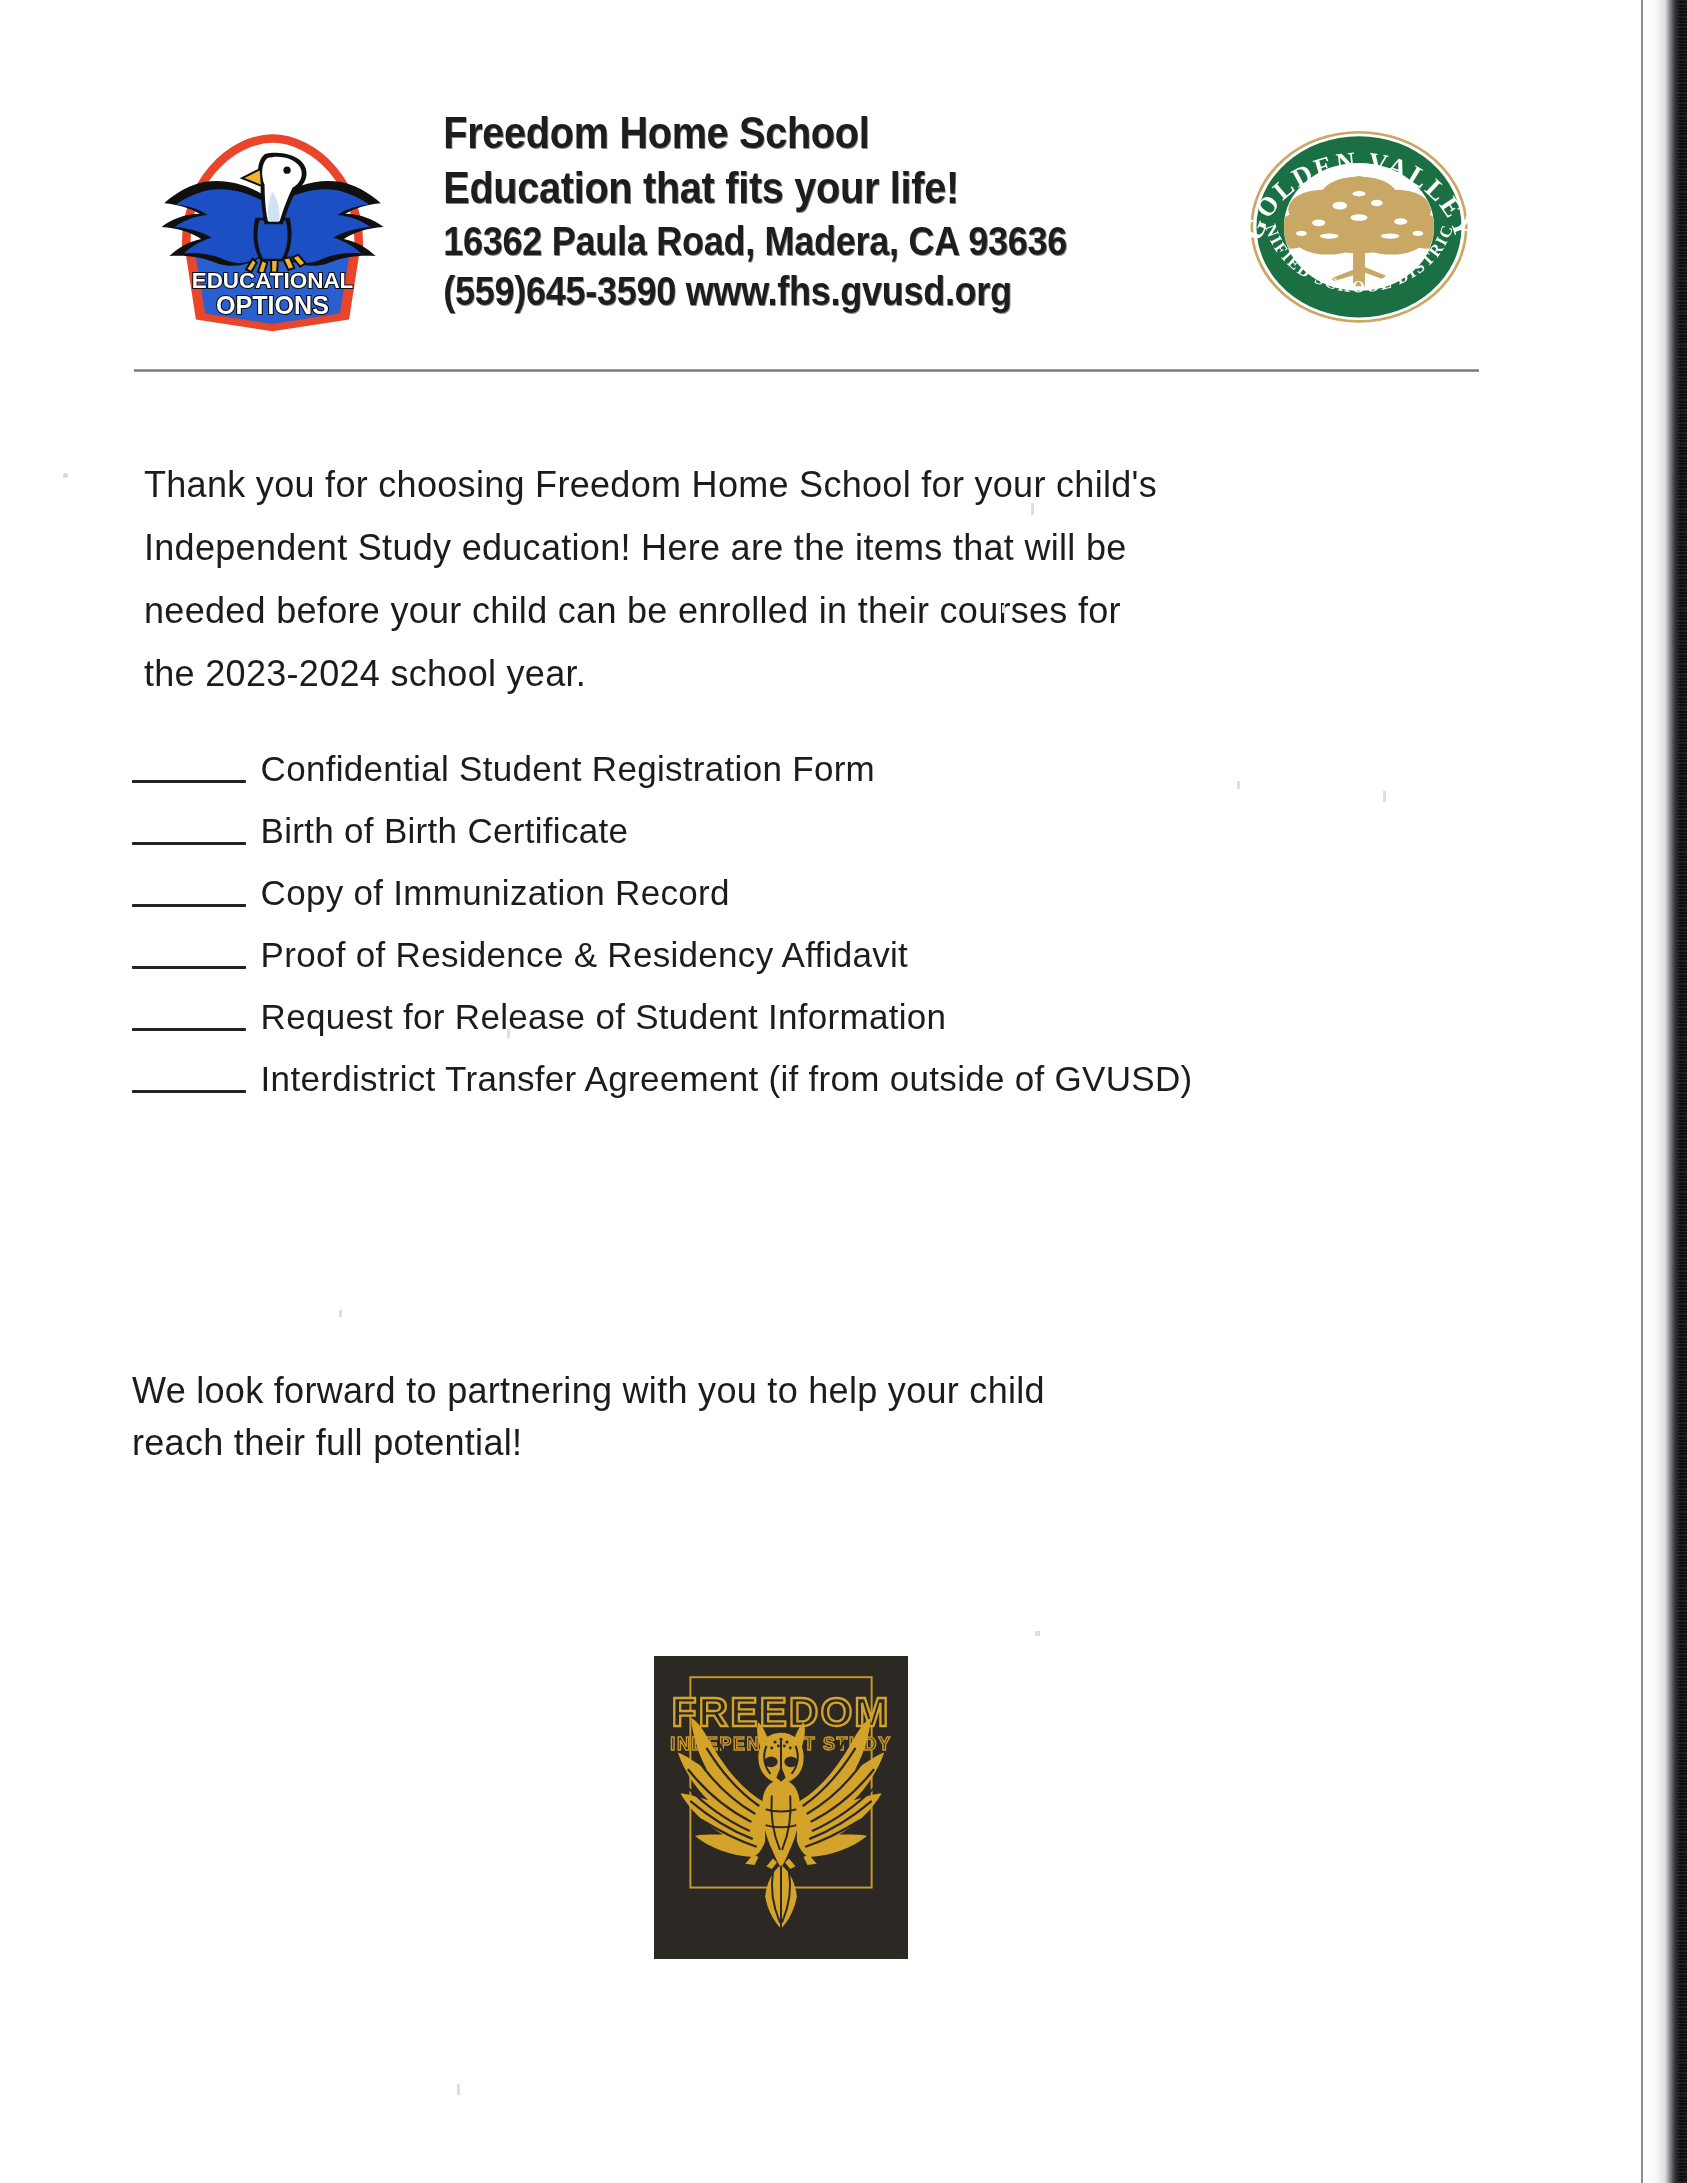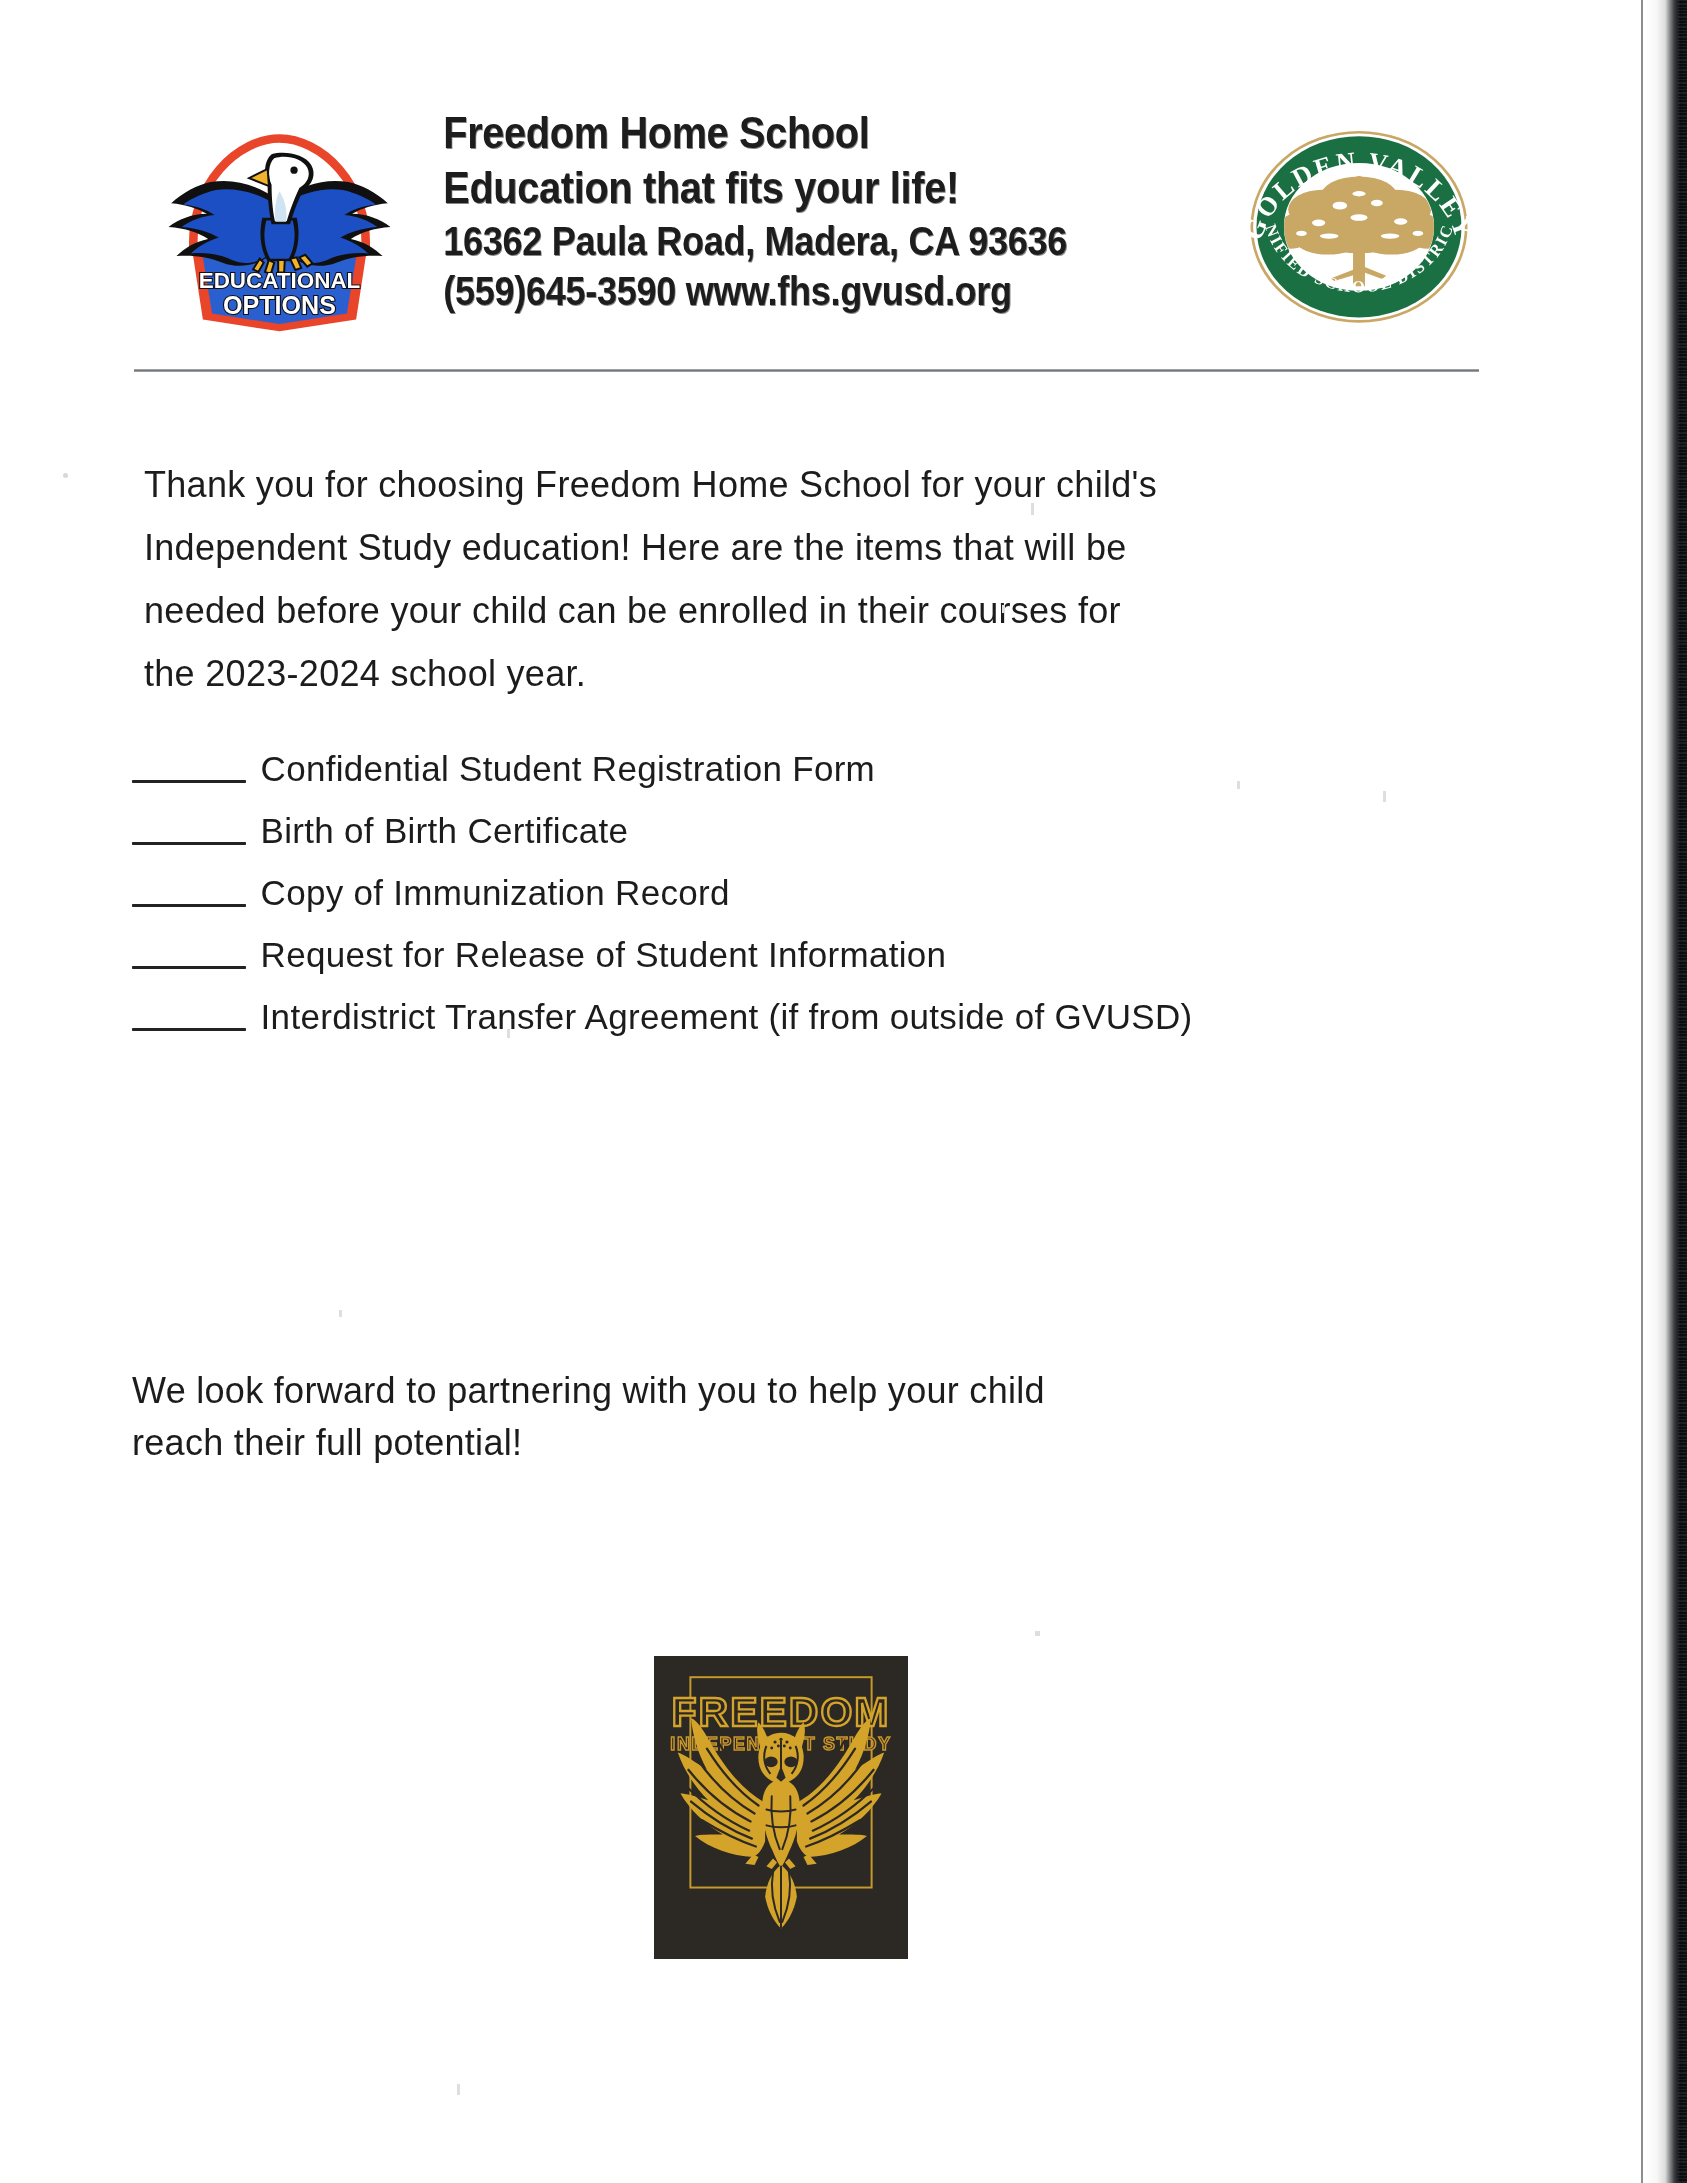--- a/index.html
+++ b/index.html
@@ -52,21 +52,21 @@
     position: absolute;
     left: 132px;
     top: 106px;
     width: 1343px;
     height: 245px;
   }
 
   
   .crest {
     position: absolute;
-    left: 22px;
+    left: 15px;
     top: 14.6px;
     width: 251px;
     height: 212px;
   }
   .crest svg { display: block; width: 251px; height: 212px; }
 
   
   .header-text {
     position: absolute;
     left: 265px;
@@ -349,20 +349,24 @@
     <div class="check-row">
       <span class="blank-line"></span>
       <span class="check-label body-font">Birth of Birth Certificate</span>
     </div>
 
     <div class="check-row">
       <span class="blank-line"></span>
       <span class="check-label body-font">Copy of Immunization Record</span>
     </div>
 
+    <div class="check-row">
+      <span class="blank-line"></span>
+      <span class="check-label body-font">Proof of Residence &amp; Residency Affidavit</span>
+    </div>
 
     <div class="check-row">
       <span class="blank-line"></span>
       <span class="check-label body-font">Request for Release of Student Information</span>
     </div>
 
     <div class="check-row">
       <span class="blank-line"></span>
       <span class="check-label body-font">Interdistrict Transfer Agreement (if from outside of GVUSD)</span>
     </div>

